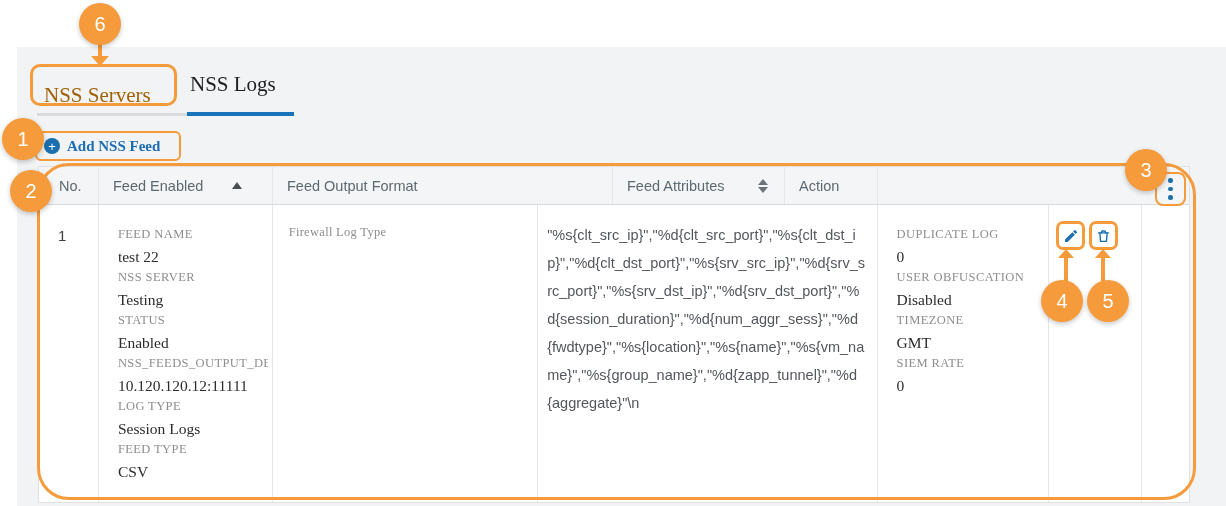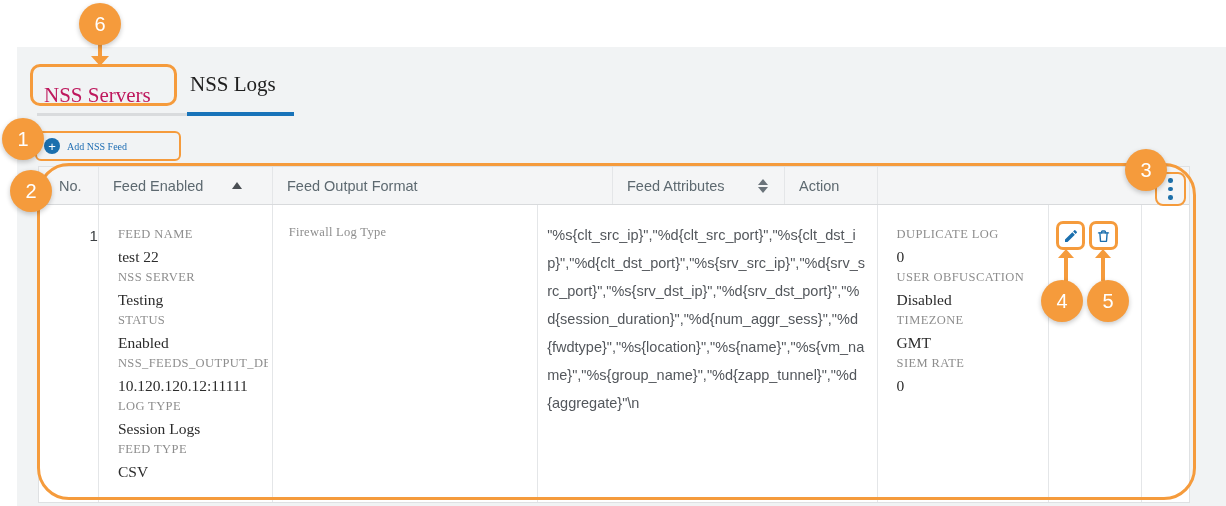--- a/index.html
+++ b/index.html
@@ -4,38 +4,38 @@
 <style>
   * { margin:0; padding:0; box-sizing:border-box; }
   body { font-family:"Liberation Sans", sans-serif; background:#ffffff; }
   .page { position:relative; width:1226px; height:506px; background:#ffffff; overflow:hidden; }
   .content { position:absolute; left:17px; top:47px; width:1209px; height:459px; background:#f1f3f4; }
 
   
   .tab-label { font-family:"Liberation Serif", serif; font-size:21px; }
   .tab-servers-box { position:absolute; left:30px; top:64px; width:147px; height:42px;
         border:3px solid #f59b3c; border-radius:10px; display:flex; align-items:center; padding-left:11px; z-index:12; }
-  .tab-servers-box .tab-label { color:#be185d; cursor:pointer;margin-top:21px; }
+  .tab-servers-box .tab-label { color:#a16207; cursor:pointer;margin-top:21px; }
   .tab-feeds { position:absolute; left:190px; top:72px; color:#1f1f1f; z-index:12; }
   .tab-track-gray { position:absolute; left:37px; top:113px; width:150px; height:3px; background:#d9dbdd; }
   .tab-track-blue { position:absolute; left:187px; top:112px; width:107px; height:4px; background:#1873b9; }
 
   
   .add-box { position:absolute; left:35px; top:131px; width:146px; height:30px; border:2.5px solid #f59b3c;
        border-radius:6px; display:flex; align-items:center; gap:7px; padding-left:7px; z-index:12; cursor:pointer; }
   .plus-circle { width:16px; height:16px; border-radius:50%; background:#1b6fad; color:#fff; font-size:13px;
        display:flex; align-items:center; justify-content:center; line-height:1; }
-  .add-label { font-family:"Liberation Serif", serif; font-size:10px; color:#1e6db3; }
+  .add-label { font-family:"Liberation Serif", serif; font-size:15px; color:#1e6db3;font-weight:bold; }
 
   
   .table { position:absolute; left:38px; top:166px; width:1152px; height:337px; background:#fff;
        border:1px solid #dfe1e3; z-index:10; }
   .thead { display:flex; height:38px; background:#f4f5f6; border-bottom:1px solid #d8dadc; }
   .tbody { display:flex; height:297px; }
-  .col-no   { width:60px;text-align:right; }
+  .col-no   { width:60px; }
   .col-ov   { width:174px; }
   .col-lf   { width:266px; }
   .col-fo   { width:340px; }
   .col-fa   { width:172px; }
   .col-ac   { width:93px; }
   .col-kb   { width:47px; }
   .hcell { display:flex; align-items:center; border-right:1px solid #e4e6e8; color:#5d6970; font-size:14.5px;
        padding-left:14px; position:relative; }
   .hcell:last-child, .bcell:last-child { border-right:none; }
   .hcell.col-no { padding-left:20px; }

